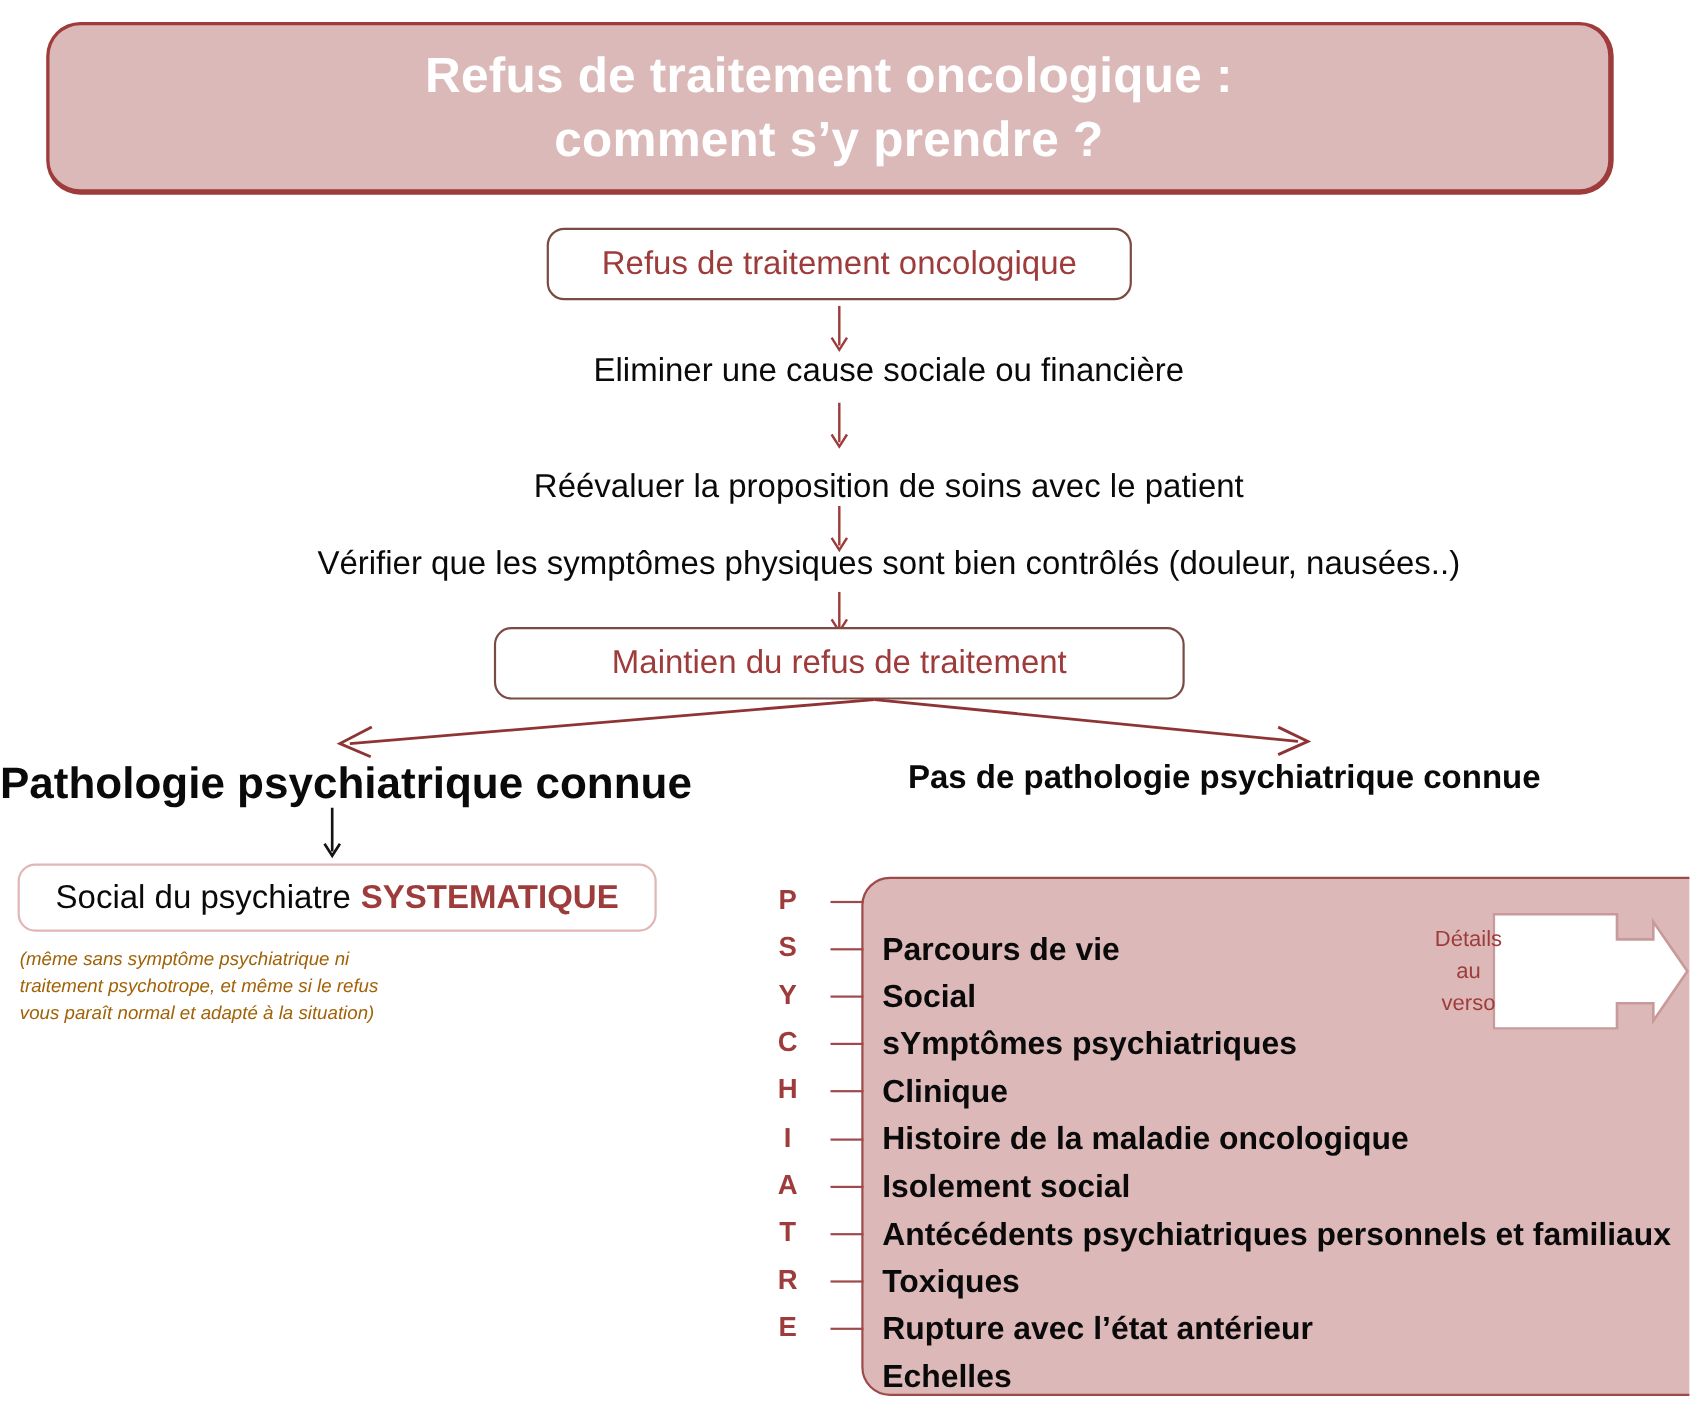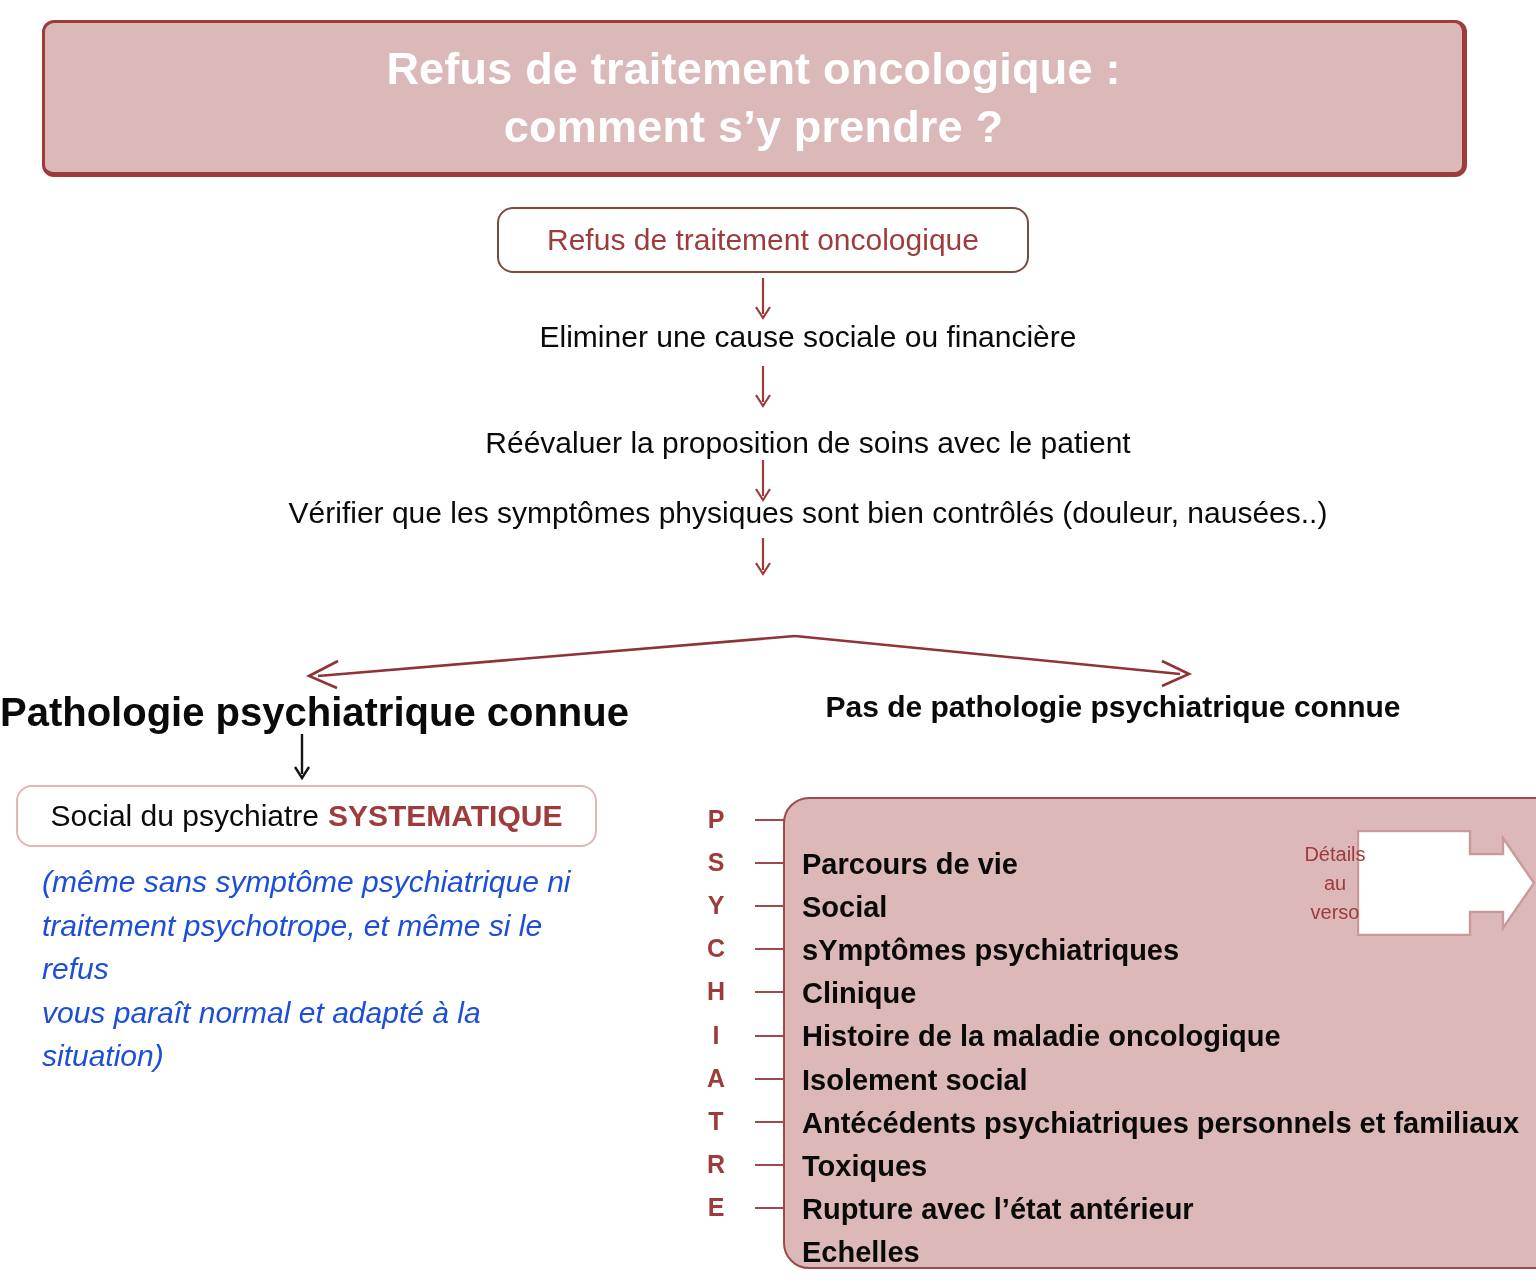--- a/index.html
+++ b/index.html
@@ -25,21 +25,21 @@
     position: absolute;
     left: 42px;
     top: 20px;
     width: 1425px;
     height: 157px;
     box-sizing: border-box;
     background: #dcb9b9;
     border: 3px solid #9e3b3b;
     border-bottom-width: 5px;
     border-right-width: 5px;
-    border-radius: 12px;
+    border-radius: 31px;
     display: flex;
     align-items: center;
     justify-content: center;
     text-align: center;
   }
   .header-title {
     color: #ffffff;
     font-size: 45px;
     font-weight: bold;
     line-height: 1.28;
@@ -132,25 +132,24 @@
   }
   #box-systematique .emph {
     color: #9e3b3b;
     font-weight: bold;
     margin-left: 9px;
   }
   #left-note {
     position: absolute;
     left: 18px; top: 860px;
     width: 560px;
-    font-size: 30px;
+    font-size: 17px;
     font-style: italic;
-    color: #1d4ed8;
+    color: #a16207;
     line-height: 1.45;
-    margin-left: 24px;
   }
   #left-note span { display: block; }
 
   
   #right-branch-title {
     position: absolute;
     left: 690px; top: 690px;
     width: 846px;
     text-align: center;
     font-size: 30px;
@@ -281,20 +280,21 @@
 
   <div class="flow-step" style="top:496px;">Vérifier que les symptômes physiques sont bien contrôlés (douleur, nausées..)</div>
 
   <div class="v-arrow" style="left:752px; top:538px; height:40px;">
     <svg width="22" height="40" viewBox="0 0 22 40">
       <line x1="11" y1="0" x2="11" y2="32" stroke="#9e3b3b" stroke-width="2.2"></line>
       <polyline points="4,25 11,36 18,25" fill="none" stroke="#9e3b3b" stroke-width="2.2"></polyline>
     </svg>
   </div>
 
+  <div class="box-outline" id="box-maintien">Maintien du refus de traitement</div>
 
   <div id="branch-arrows">
     <svg width="910" height="62" viewBox="0 0 910 62">
 
       <line x1="505" y1="8" x2="28" y2="48" stroke="#8e3434" stroke-width="2.6"></line>
       <polyline points="48,33 19,48 47,60" fill="none" stroke="#8e3434" stroke-width="2.6"></polyline>
 
       <line x1="505" y1="8" x2="890" y2="46" stroke="#8e3434" stroke-width="2.6"></line>
       <polyline points="872,33 899,46 872,58" fill="none" stroke="#8e3434" stroke-width="2.6"></polyline>
     </svg>

